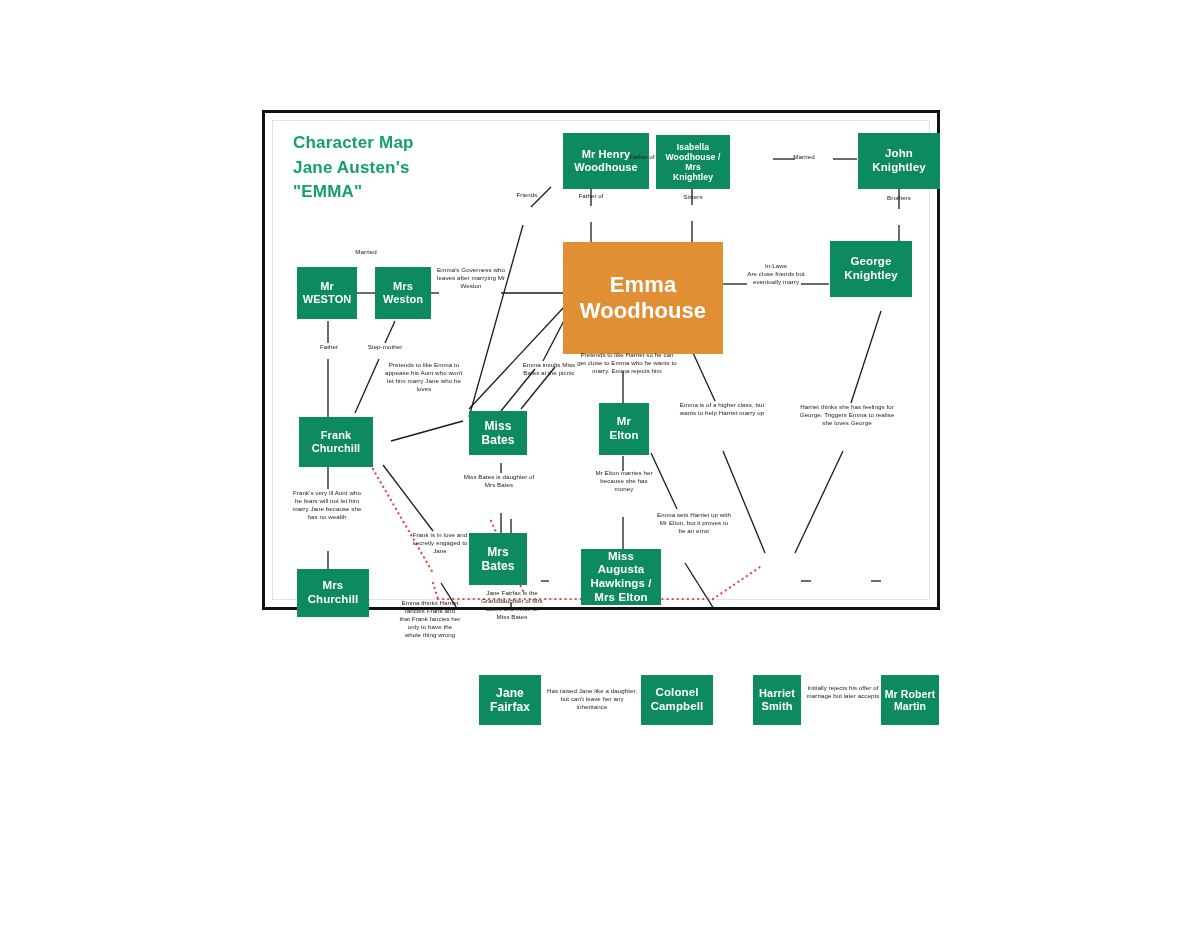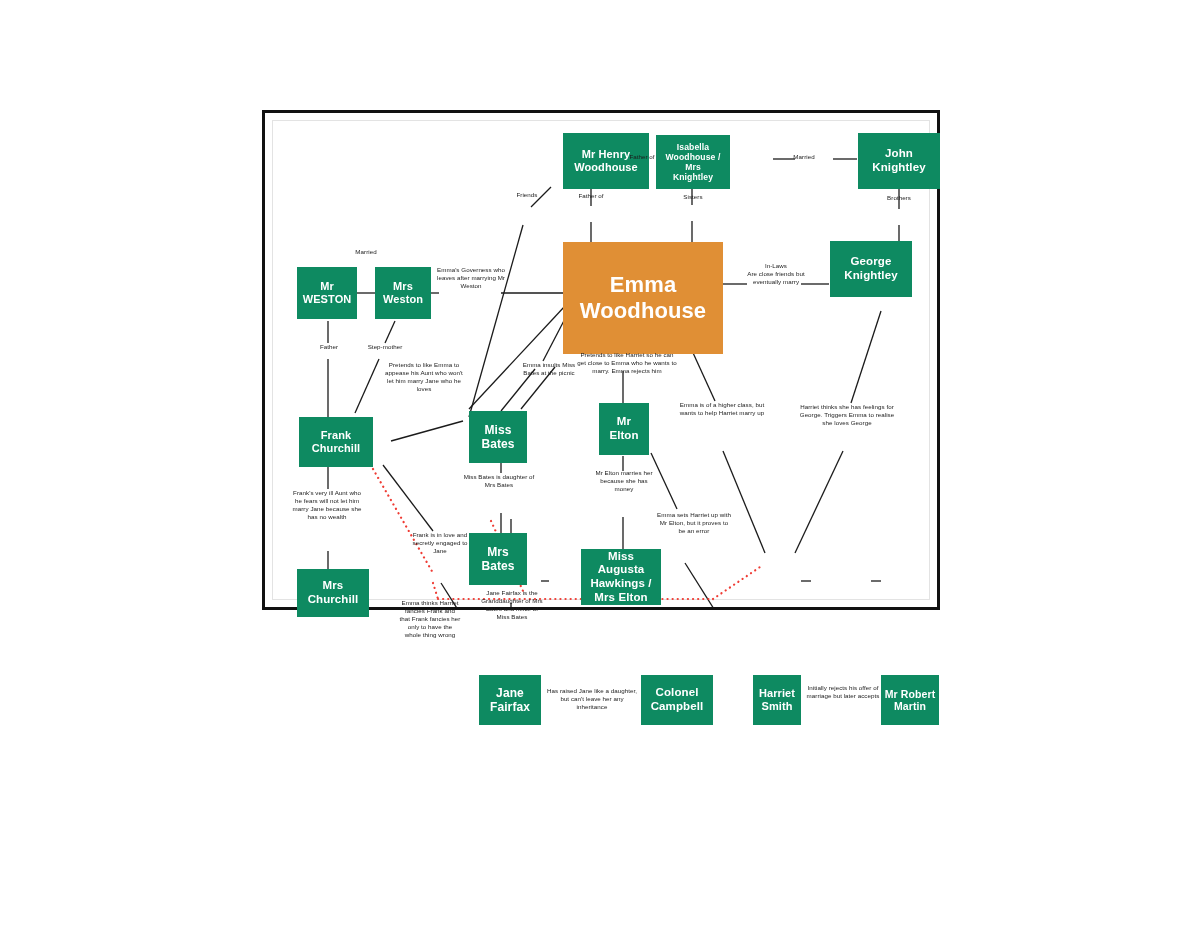--- a/index.html
+++ b/index.html
@@ -129,38 +129,43 @@
 
         <g stroke="#ef3b33" stroke-width="2.2" fill="none" stroke-linecap="round" stroke-dasharray="0.1 5">
           <line x1="100" y1="348" x2="160" y2="452"></line>
           <line x1="160" y1="462" x2="165" y2="478"></line>
           <line x1="165" y1="478" x2="440" y2="478"></line>
           <line x1="440" y1="478" x2="490" y2="444"></line>
           <line x1="218" y1="400" x2="250" y2="470"></line>
         </g>
       </svg>
 
+      <div id="title">
+        <div>Character  Map</div>
+        <div>Jane Austen's</div>
+        <div>"EMMA"</div>
+      </div>
 
       <div class="node" style="left:290px;top:12px;width:86px;height:56px;font-size:11px;">Mr Henry<br>Woodhouse</div>
 
       <div class="node" style="left:383px;top:14px;width:74px;height:54px;font-size:8.6px;text-align:center;">Isabella<br>Woodhouse / Mrs<br>Knightley</div>
 
       <div class="node" style="left:585px;top:12px;width:82px;height:56px;font-size:11.5px;">John<br>Knightley</div>
 
       <div class="node" style="left:557px;top:120px;width:82px;height:56px;font-size:11.5px;">George<br>Knightley</div>
 
       <div class="node emma" style="left:290px;top:121px;width:160px;height:112px;font-size:22px;">Emma<br>Woodhouse</div>
 
       <div class="node" style="left:24px;top:146px;width:60px;height:52px;font-size:11px;">Mr<br>WESTON</div>
 
       <div class="node" style="left:102px;top:146px;width:56px;height:52px;font-size:11px;">Mrs<br>Weston</div>
 
       <div class="node" style="left:26px;top:296px;width:74px;height:50px;font-size:11px;">Frank<br>Churchill</div>
 
-      <div class="node" style="left:196px;top:290px;width:58px;height:52px;font-size:12px;">Miss<br>Bates</div>
+      <div class="node" style="left:196px;top:290px;width:58px;height:44px;font-size:12px;">Miss<br>Bates</div>
 
       <div class="node" style="left:196px;top:412px;width:58px;height:52px;font-size:12px;">Mrs<br>Bates</div>
 
       <div class="node" style="left:326px;top:282px;width:50px;height:52px;font-size:11.5px;">Mr<br>Elton</div>
 
       <div class="node" style="left:308px;top:428px;width:80px;height:56px;font-size:11.5px;">Miss Augusta<br>Hawkings /<br>Mrs Elton</div>
 
       <div class="node" style="left:24px;top:448px;width:72px;height:48px;font-size:11.5px;">Mrs<br>Churchill</div>
 
       <div class="node" style="left:206px;top:554px;width:62px;height:50px;font-size:12px;">Jane<br>Fairfax</div>

